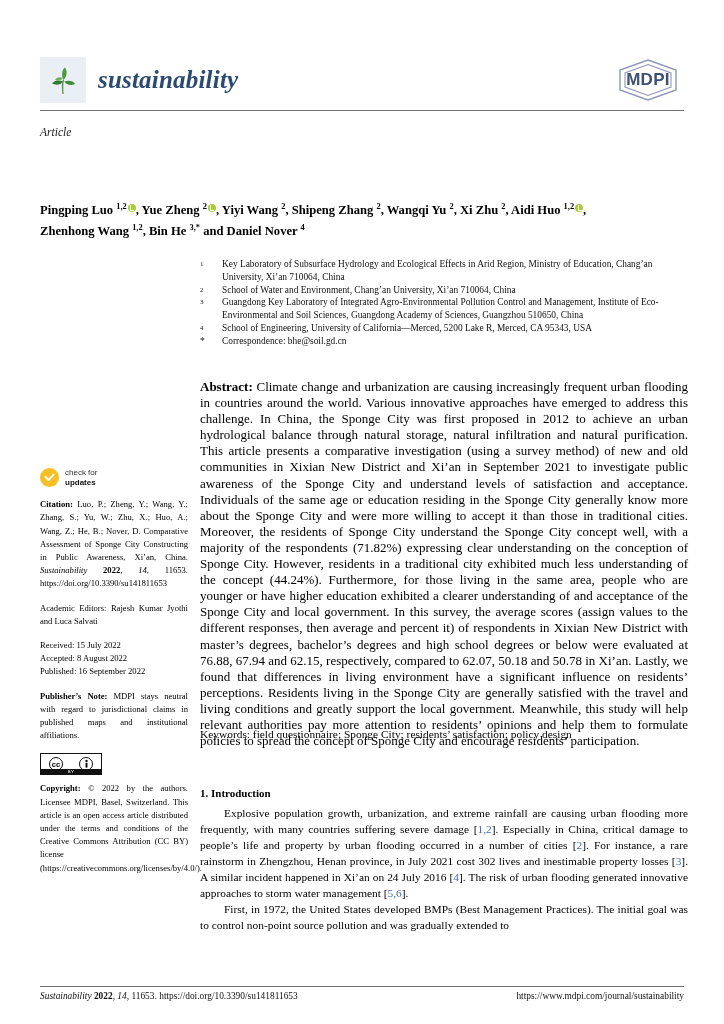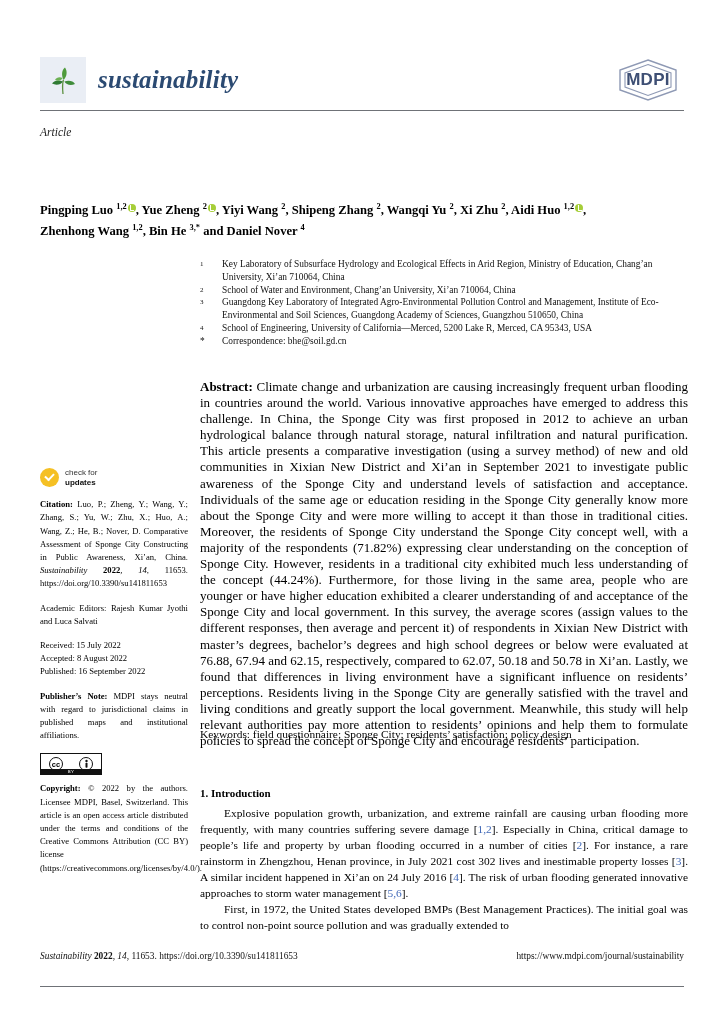--- a/index.html
+++ b/index.html
@@ -164,21 +164,21 @@
     display: flex; align-items: center; justify-content: center;
     letter-spacing: .4px;
   }
 
   
   .footer-rule {
     position: absolute; left: 40px; top: 986px; width: 644px;
     border-top: 1px solid #6f7277;
   }
   .footer {
-    position: absolute; left: 40px; top: 951px; width: 644px;
+    position: absolute; left: 40px; top: 991px; width: 644px;
     display: flex; justify-content: space-between;
     font-size: 9.4px; color: #111;
   }
   .footer i { font-style: italic; }
   .footer b { font-weight: 700; }
 </style>
 </head>
 <body>
 
 <div class="page">

